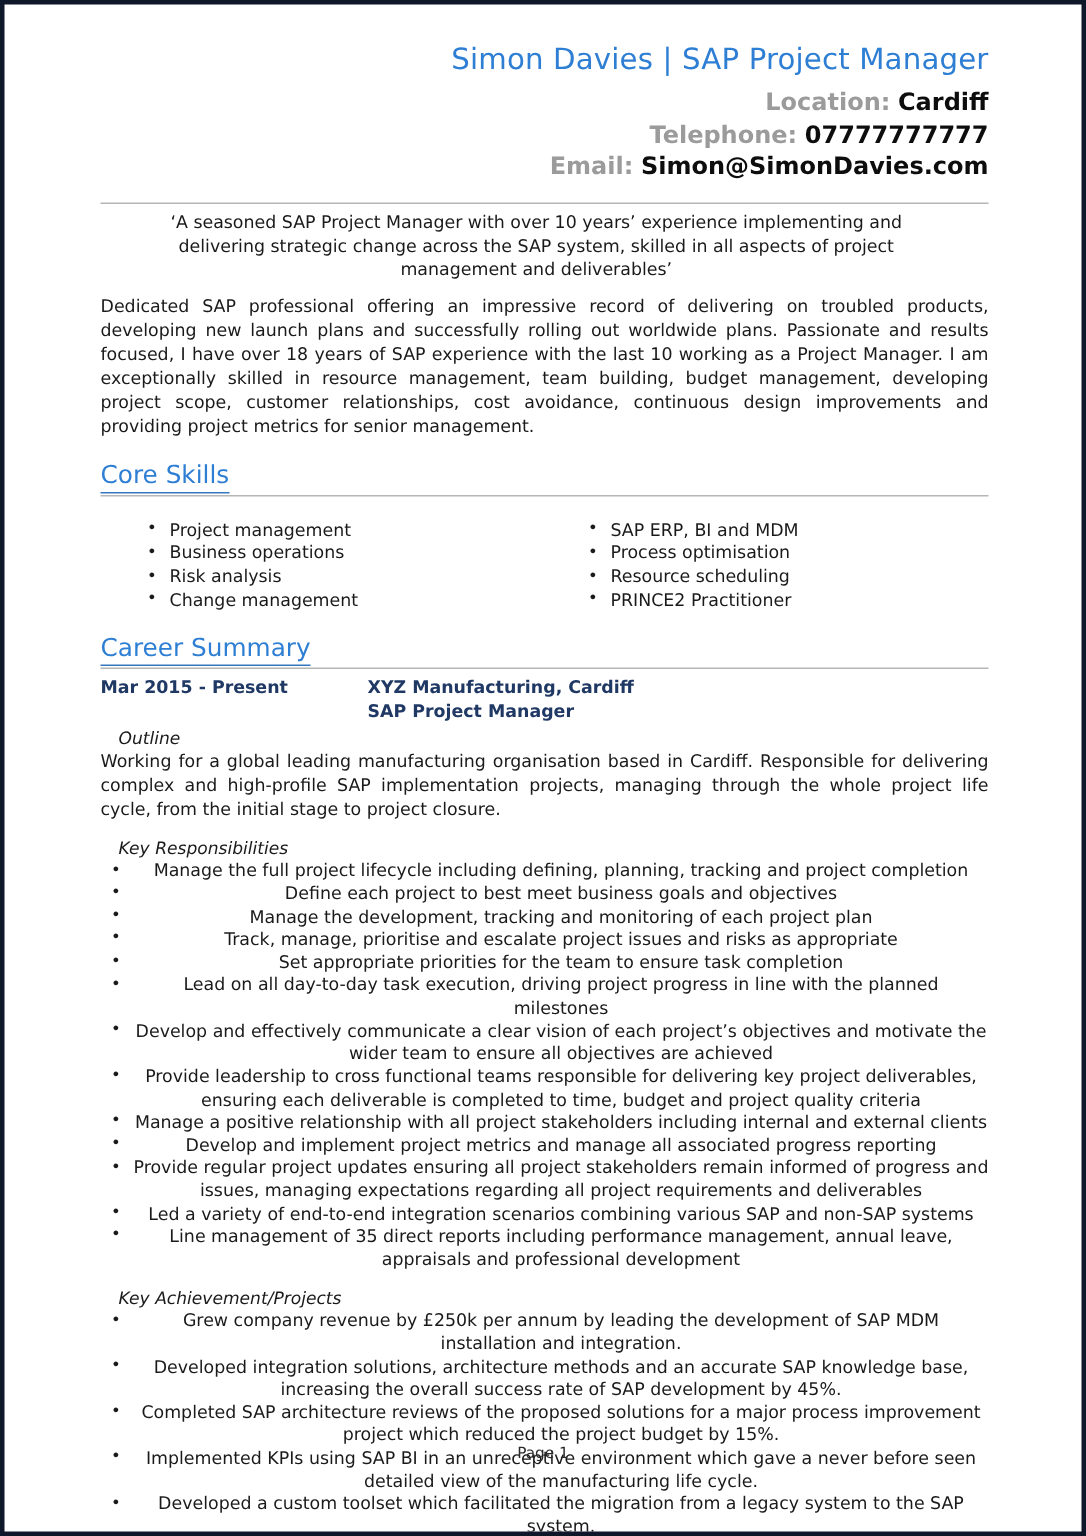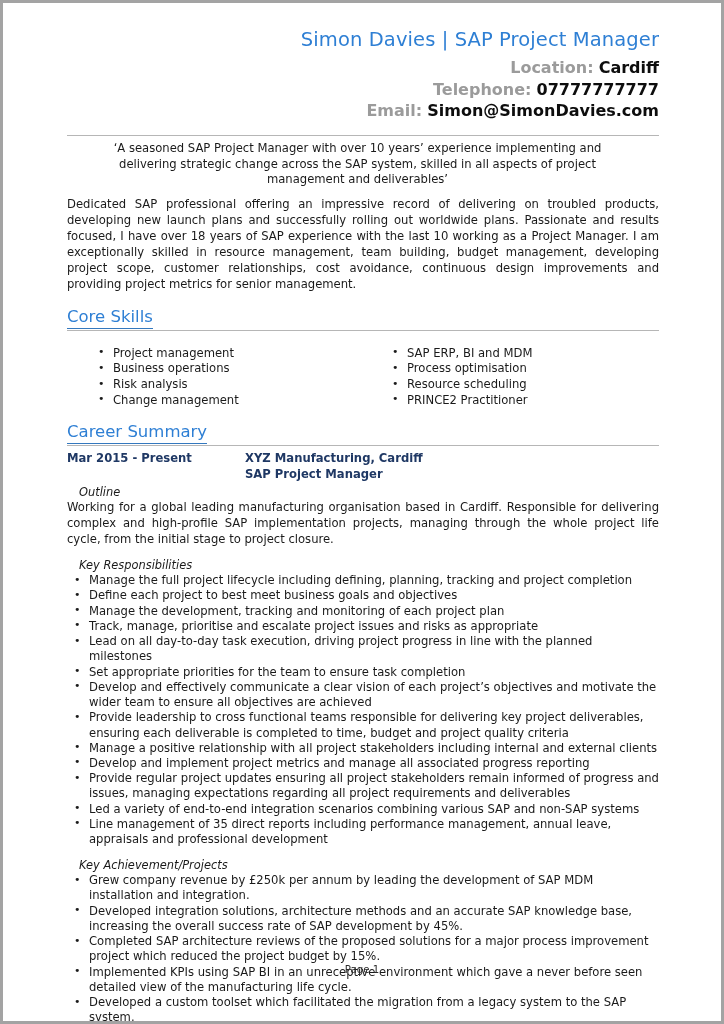--- a/index.html
+++ b/index.html
@@ -10,21 +10,21 @@
   body {
     width: 724px;
     height: 1024px;
     font-family: "DejaVu Sans", sans-serif;
     -webkit-font-smoothing: antialiased;
   }
   .page {
     box-sizing: border-box;
     width: 724px;
     height: 1024px;
-    border: 3px solid #a3a3a3;
+    border: 3px solid #0f172a;
     background: #ffffff;
     padding: 22px 62px 0 64px;
     position: relative;
     overflow: hidden;
   }
 
   
   .cv-title {
     text-align: right;
     color: #2e7fd4;
@@ -115,21 +115,21 @@
     margin: 0 0 0.5px 0;
   }
   ul.bullets > li::before {
     content: "\2022";
     position: absolute;
     left: -15px;
     top: -0.5px;
     font-size: 11px;
     color: #1a1a1a;
   }
-  ul.bullets.tight > li { line-height: 1.315; margin-bottom: 0; }
+  ul.bullets.tight > li { line-height: 1.315; margin-bottom: 0; text-align: center; }
 
   
   .job-head {
     display: flex;
     margin-top: 2px;
     margin-bottom: 3px;
   }
   .job-dates {
     width: 178px;
     flex: 0 0 178px;
@@ -244,22 +244,22 @@
 
     <div class="sub-label" style="margin-top:2px">Outline</div>
     <div class="outline-text">Working for a global leading manufacturing organisation based in Cardiff. Responsible for delivering complex and high-profile SAP implementation projects, managing through the whole project life cycle, from the initial stage to project closure.</div>
 
     <div class="sub-label spaced">Key Responsibilities</div>
     <ul class="bullets tight resp-list">
       <li>Manage the full project lifecycle including defining, planning, tracking and project completion</li>
       <li>Define each project to best meet business goals and objectives</li>
       <li>Manage the development, tracking and monitoring of each project plan</li>
       <li>Track, manage, prioritise and escalate project issues and risks as appropriate</li>
+      <li>Set appropriate priorities for the team to ensure task completion</li>
       <li>Lead on all day-to-day task execution, driving project progress in line with the planned milestones</li>
-      <li>Set appropriate priorities for the team to ensure task completion</li>
       <li>Develop and effectively communicate a clear vision of each project’s objectives and motivate the wider team to ensure all objectives are achieved</li>
       <li>Provide leadership to cross functional teams responsible for delivering key project deliverables, ensuring each deliverable is completed to time, budget and project quality criteria</li>
       <li>Manage a positive relationship with all project stakeholders including internal and external clients</li>
       <li>Develop and implement project metrics and manage all associated progress reporting</li>
       <li>Provide regular project updates ensuring all project stakeholders remain informed of progress and issues, managing expectations regarding all project requirements and deliverables</li>
       <li>Led a variety of end-to-end integration scenarios combining various SAP and non-SAP systems</li>
       <li>Line management of 35 direct reports including performance management, annual leave, appraisals and professional development</li>
     </ul>
 
     <div class="sub-label spaced">Key Achievement/Projects</div>

